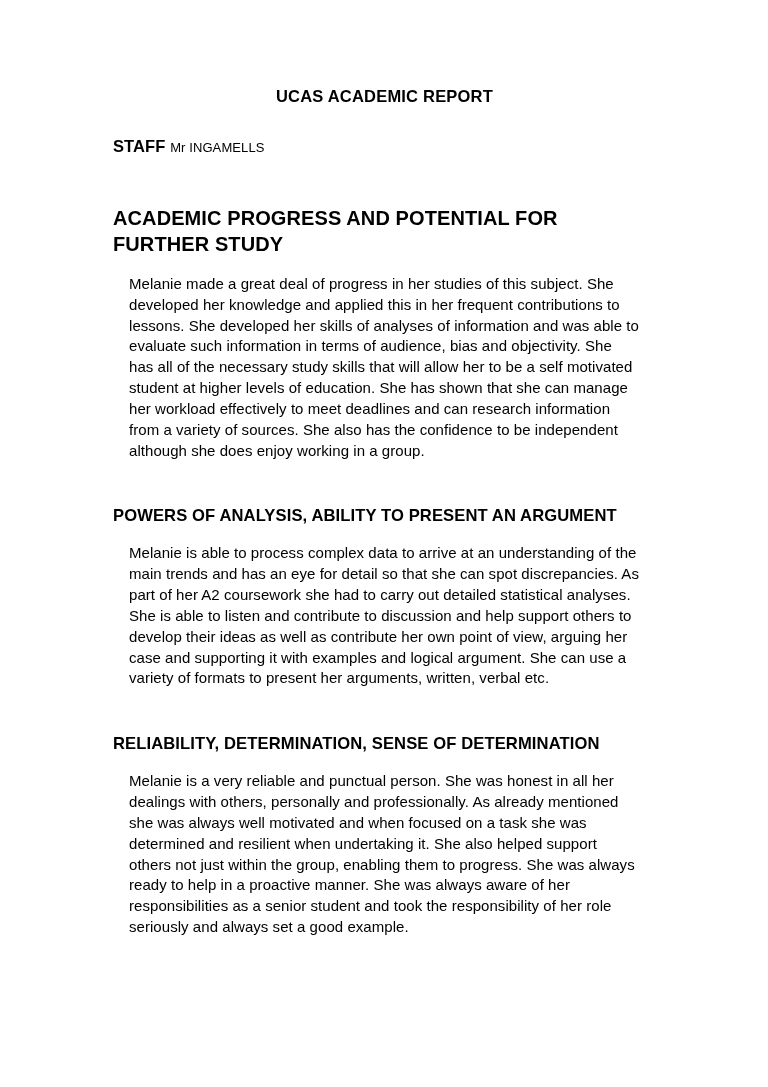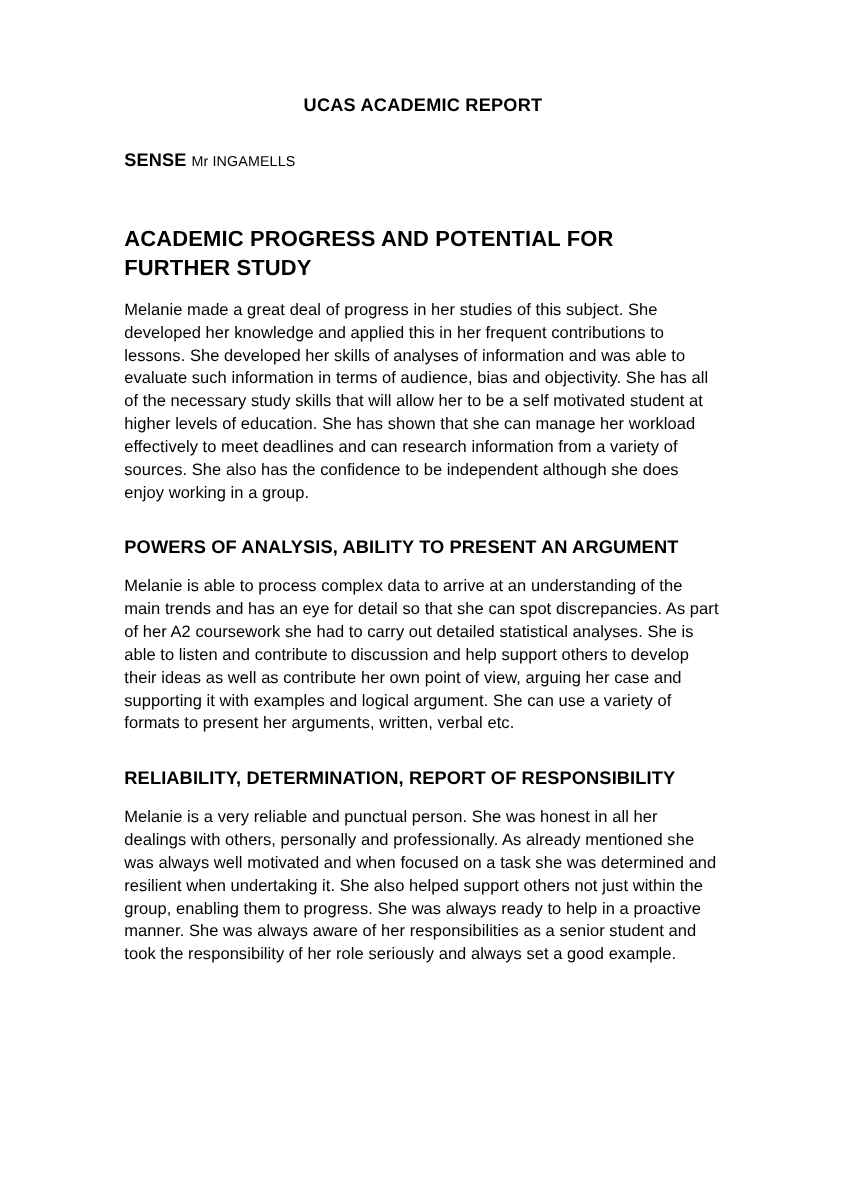--- a/index.html
+++ b/index.html
@@ -63,21 +63,21 @@
     line-height: 1.32;
     margin: 0 0 14px 0;
     letter-spacing: 0.1px;
   }
   .section-heading.smaller {
     font-size: 16.6px;
   }
   .section-body {
     font-size: 15px;
     line-height: 1.39;
-    margin: 0;
+    margin: 16px;
     text-align: left;
     letter-spacing: 0.05px;
   }
   .gap-before-first-section {
     height: 48px;
   }
   .gap-between-sections {
     height: 28px;
   }
 </style>
@@ -85,39 +85,39 @@
 <body>
 
 <div class="page">
   <div class="content">
 
     <h1 class="doc-title">UCAS ACADEMIC REPORT</h1>
 
 
 
     <p class="meta-line staff-line">
-      <span>SENSE</span>
+      <span>STAFF</span>
       <span class="val-regular">Mr INGAMELLS</span>
     </p>
 
     <div class="gap-before-first-section"></div>
 
     <div class="section">
       <h2 class="section-heading">ACADEMIC PROGRESS AND POTENTIAL FOR FURTHER STUDY</h2>
       <p class="section-body">Melanie made a great deal of progress in her studies of this subject. She developed her knowledge and applied this in her frequent contributions to lessons. She developed her skills of analyses of information and was able to evaluate such information in terms of audience, bias and objectivity. She has all of the necessary study skills that will allow her to be a self motivated student at higher levels of education. She has shown that she can manage her workload effectively to meet deadlines and can research information from a variety of sources. She also has the confidence to be independent although she does enjoy working in a group.</p>
     </div>
 
     <div class="gap-between-sections"></div>
 
     <div class="section">
       <h2 class="section-heading smaller">POWERS OF ANALYSIS, ABILITY TO PRESENT AN ARGUMENT</h2>
       <p class="section-body">Melanie is able to process complex data to arrive at an understanding of the main trends and has an eye for detail so that she can spot discrepancies. As part of her A2 coursework she had to carry out detailed statistical analyses. She is able to listen and contribute to discussion and help support others to develop their ideas as well as contribute her own point of view, arguing her case and supporting it with examples and logical argument. She can use a variety of formats to present her arguments, written, verbal etc.</p>
     </div>
 
     <div class="gap-between-sections"></div>
 
     <div class="section">
-      <h2 class="section-heading smaller">RELIABILITY, DETERMINATION, REPORT OF RESPONSIBILITY</h2>
+      <h2 class="section-heading smaller">RELIABILITY, DETERMINATION, SENSE OF DETERMINATION</h2>
       <p class="section-body">Melanie is a very reliable and punctual person. She was honest in all her dealings with others, personally and professionally. As already mentioned she was always well motivated and when focused on a task she was determined and resilient when undertaking it. She also helped support others not just within the group, enabling them to progress. She was always ready to help in a proactive manner. She was always aware of her responsibilities as a senior student and took the responsibility of her role seriously and always set a good example.</p>
     </div>
 
   </div>
 </div>
 
 </body></html>

